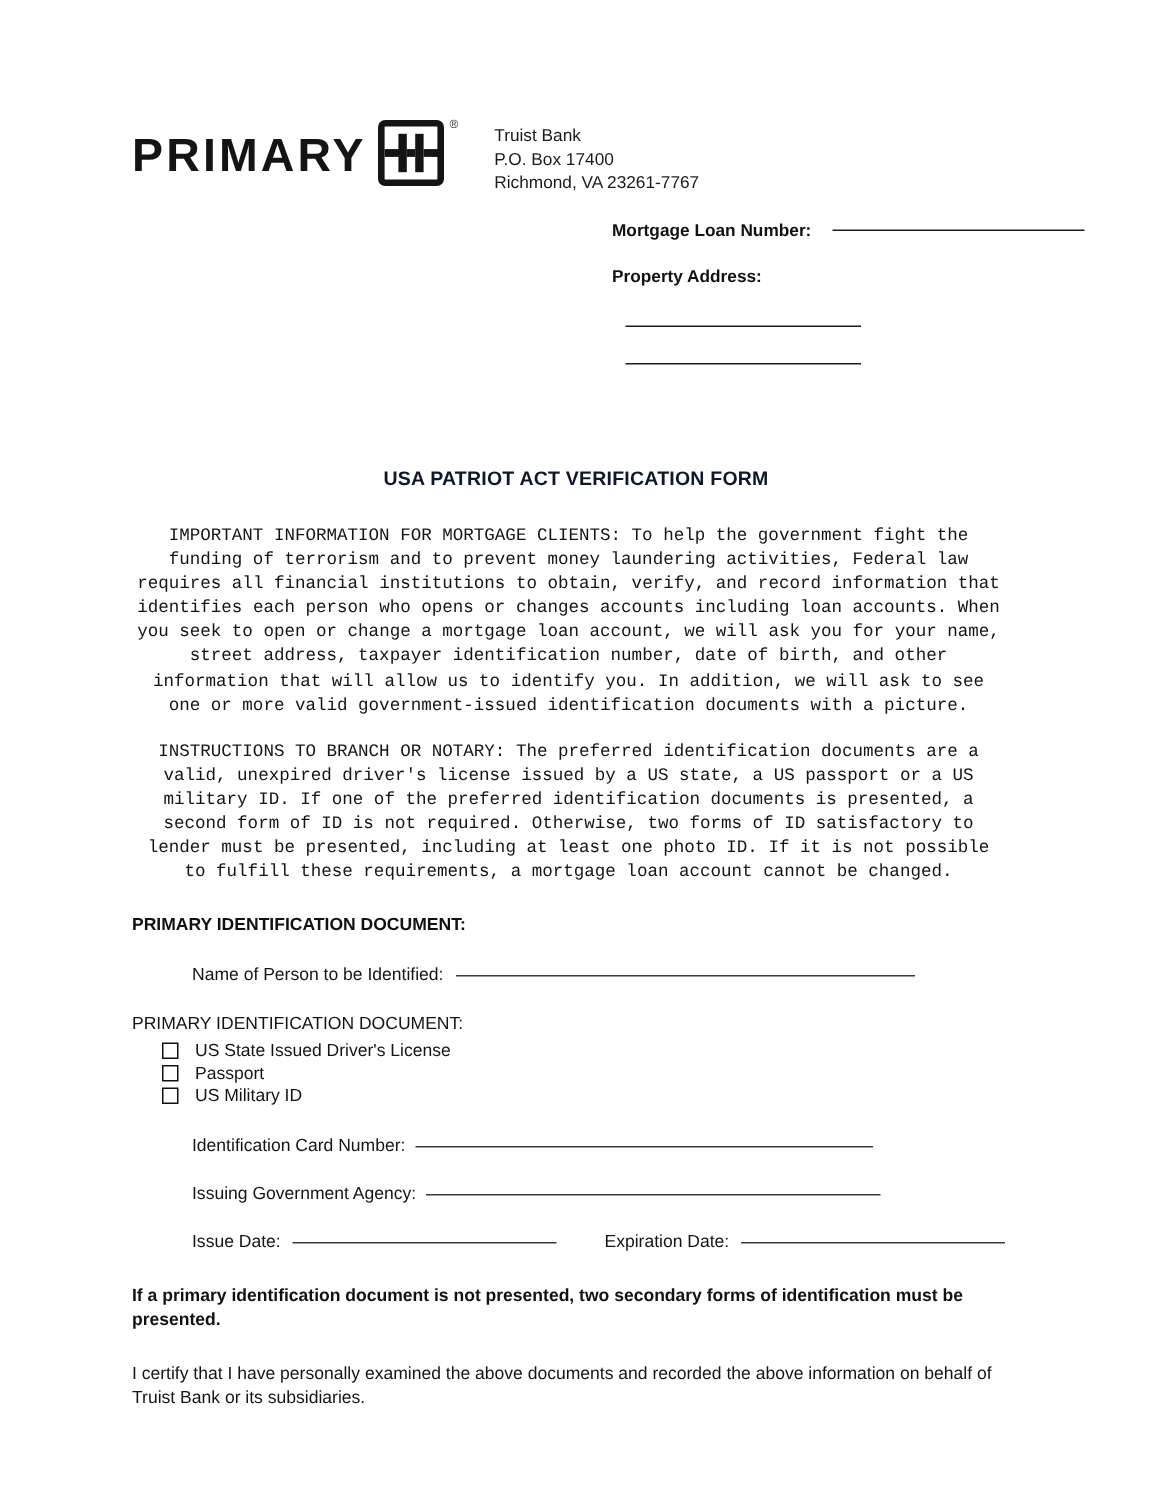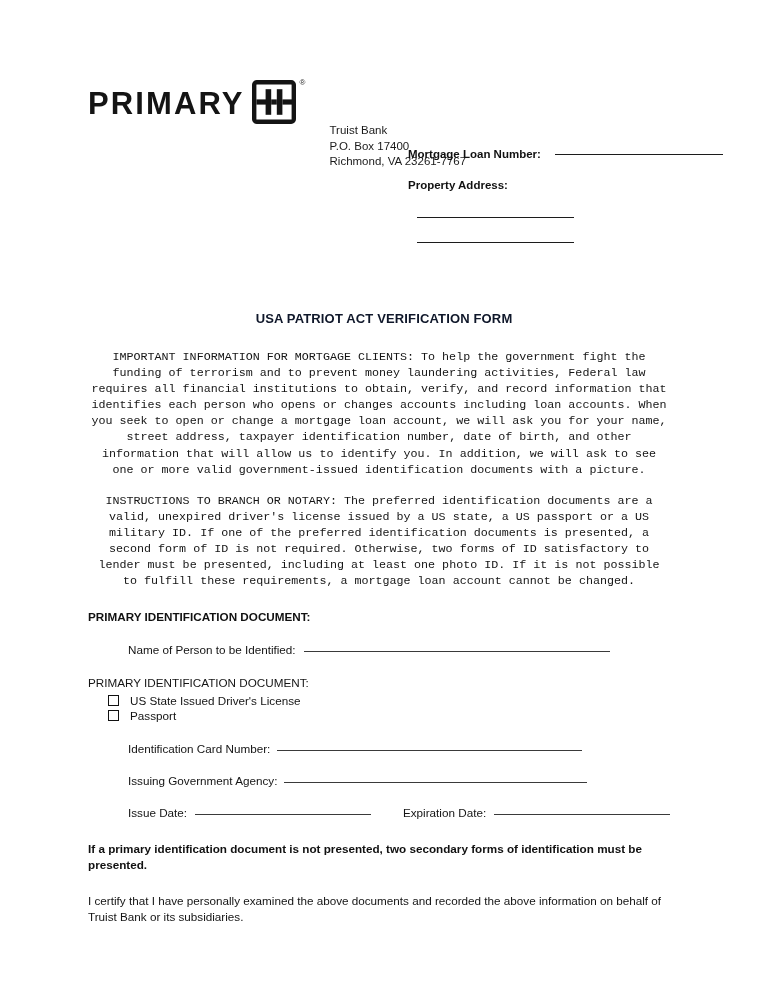--- a/index.html
+++ b/index.html
@@ -58,21 +58,20 @@
     font-size: 8px;
     line-height: 1;
     color: #2a2a2a;
   }
   .bank-address {
     margin-left: 34px;
     padding-top: 4px;
     font-size: 11.5px;
     line-height: 15.5px;
     color: #1a1a1a;
-    margin-top: 39px;
   }
   .bank-address div { white-space: nowrap; }
 
   
   .loan-fields {
     position: absolute;
     left: 408px;
     top: 148px;
     width: 330px;
   }
@@ -312,20 +311,24 @@
       <div class="check-row">
         <span class="checkbox"></span>
         <span class="check-label">US State Issued Driver's License</span>
       </div>
 
       <div class="check-row">
         <span class="checkbox"></span>
         <span class="check-label">Passport</span>
       </div>
 
+      <div class="check-row">
+        <span class="checkbox"></span>
+        <span class="check-label">US Military ID</span>
+      </div>
     </div>
 
     <div class="id-row">
       <span class="inline-label">Identification Card Number:</span>
       <span class="idcard-rule"></span>
     </div>
 
     <div class="id-row">
       <span class="inline-label">Issuing Government Agency:</span>
       <span class="agency-rule"></span>

